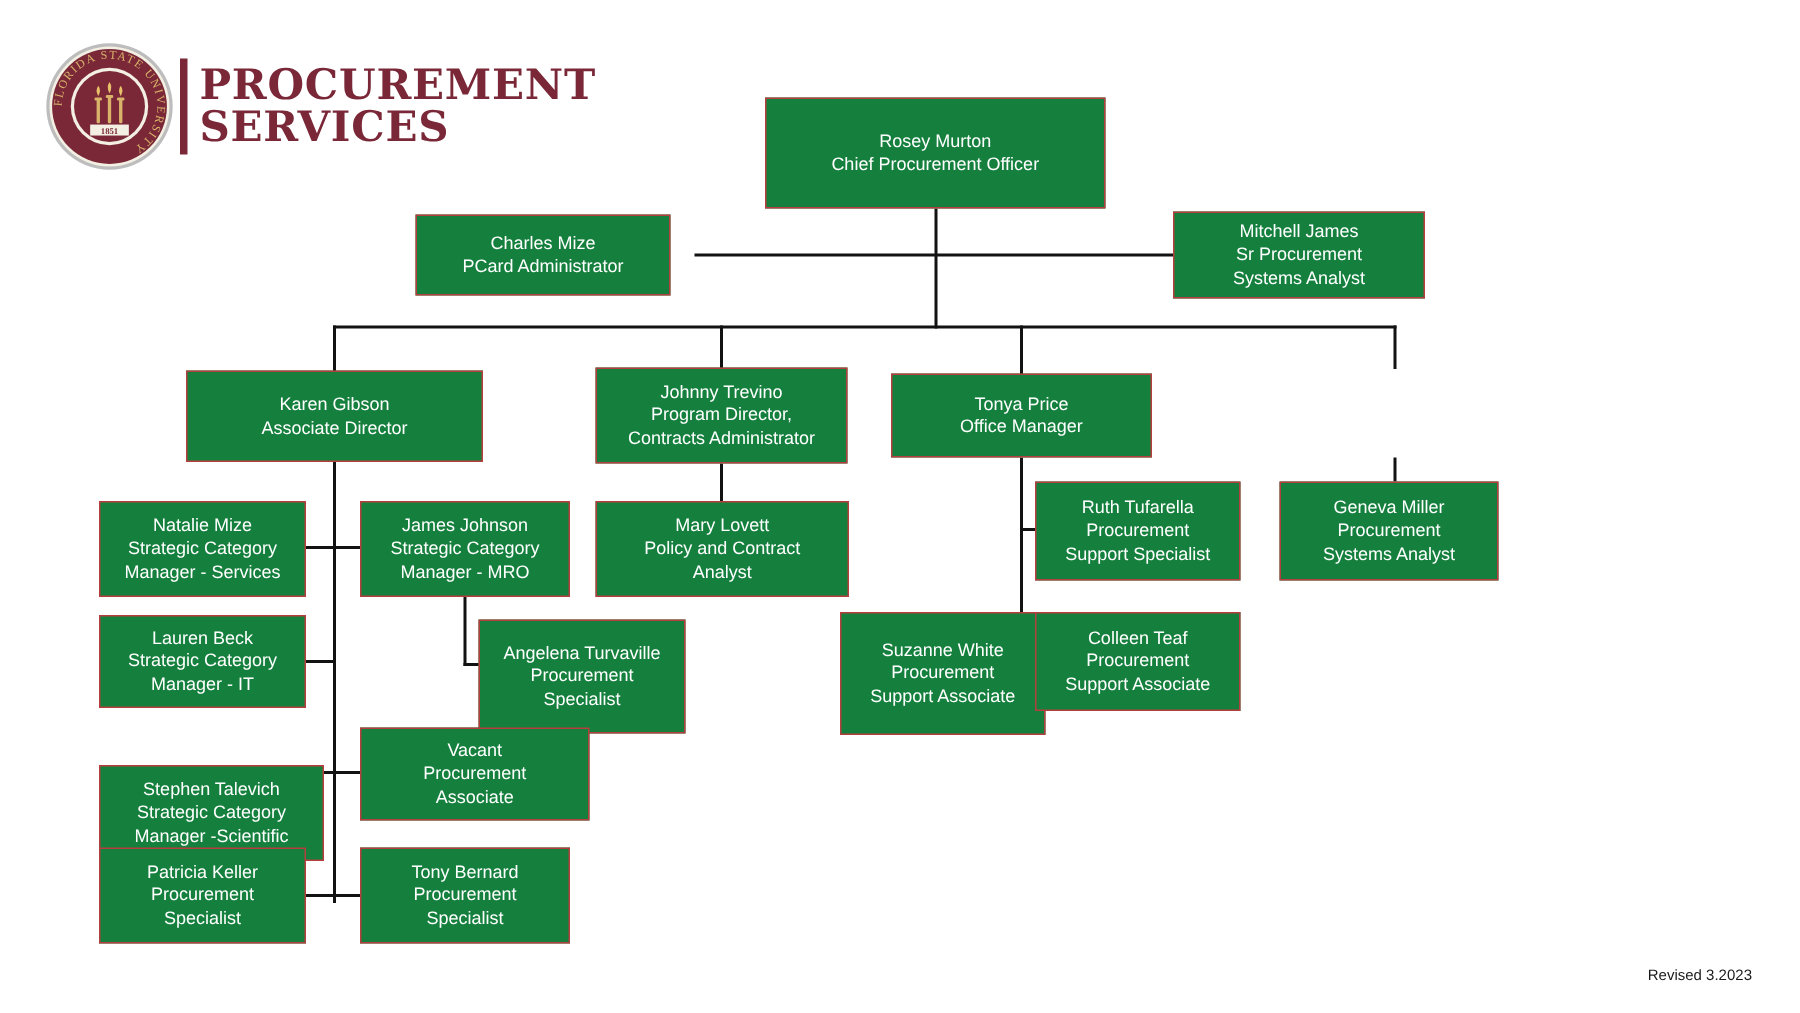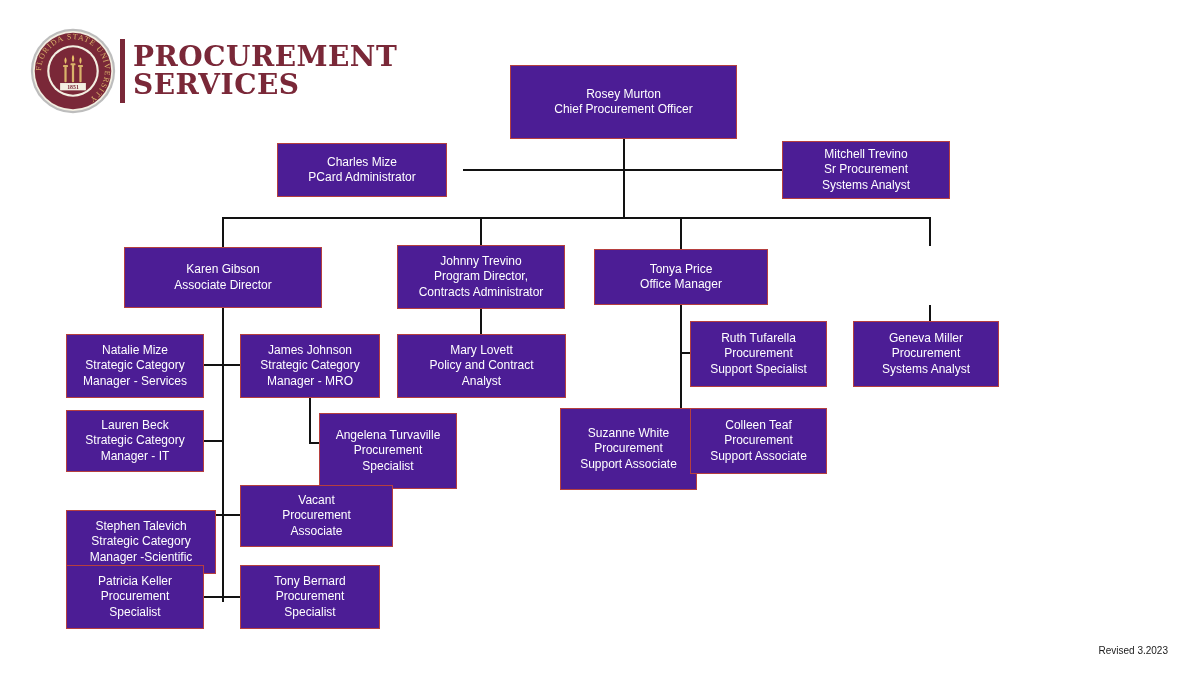--- a/index.html
+++ b/index.html
@@ -1,18 +1,18 @@
 <!DOCTYPE html>
 <html><head>
 <meta charset="utf-8">
 <style>
   html,body{margin:0;padding:0;background:#ffffff;}
   #canvas{position:relative;width:1200px;height:675px;background:#ffffff;overflow:hidden;
           font-family:"Liberation Sans", sans-serif;}
-  .node{position:absolute;background:#4c1d95;border:1px solid #B53F3F;color:#FFFFFF;
+  .node{position:absolute;background:#15803d;border:1px solid #B53F3F;color:#FFFFFF;
         display:flex;flex-direction:column;align-items:center;justify-content:center;
         text-align:center;font-size:12px;line-height:1.28;box-sizing:border-box;padding:2px 3px;}
   .node .nm{white-space:pre-line;}
   .node .tt{white-space:pre-line;}
   .line{position:absolute;background:#121212;}
   #logo{position:absolute;left:30px;top:28px;display:flex;align-items:center;}
   #seal{width:86px;height:86px;display:block;}
   #logo-bar{width:5px;height:64px;background:#7A2838;margin-left:4px;margin-right:8px;}
   #wordmark{color:#7A2838;font-family:"DejaVu Serif", serif;font-weight:bold;
             font-size:28px;line-height:1.0;letter-spacing:0.5px;}
@@ -82,21 +82,21 @@
     <div class="nm">Rosey Murton</div>
     <div class="tt">Chief Procurement Officer</div>
   </div>
 
   <div class="node" style="left:277px;top:143px;width:170px;height:54px">
     <div class="nm">Charles Mize</div>
     <div class="tt">PCard Administrator</div>
   </div>
 
   <div class="node" style="left:782px;top:141px;width:168px;height:58px">
-    <div class="nm">Mitchell Trevino</div>
+    <div class="nm">Mitchell James</div>
     <div class="tt">Sr Procurement
 Systems Analyst</div>
   </div>
 
   <div class="node" style="left:124px;top:247px;width:198px;height:61px">
     <div class="nm">Karen Gibson</div>
     <div class="tt">Associate Director</div>
   </div>
 
   <div class="node" style="left:594px;top:249px;width:174px;height:56px">

